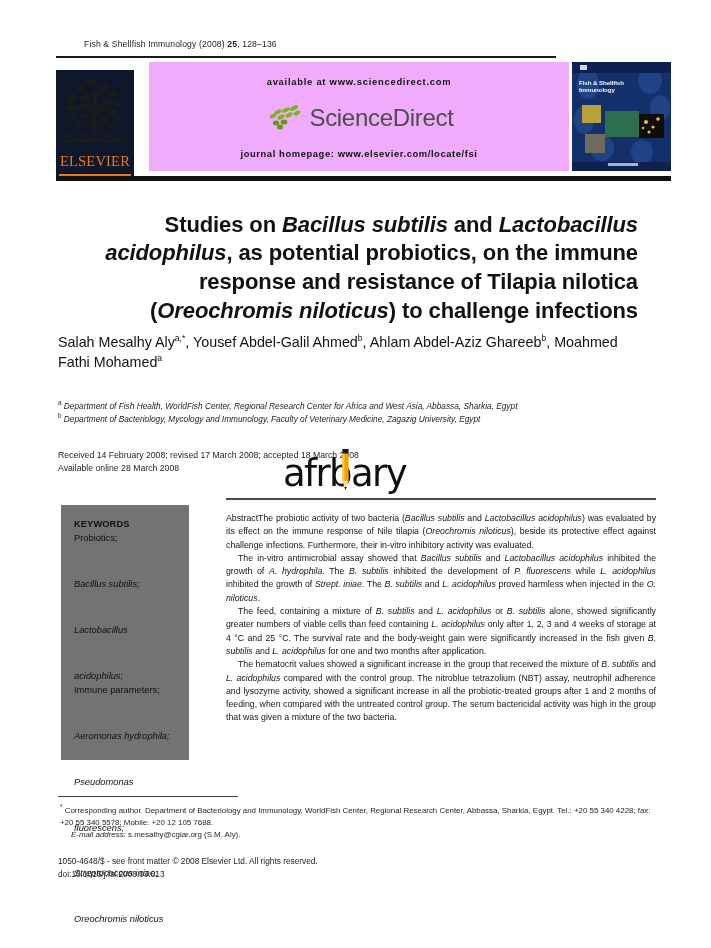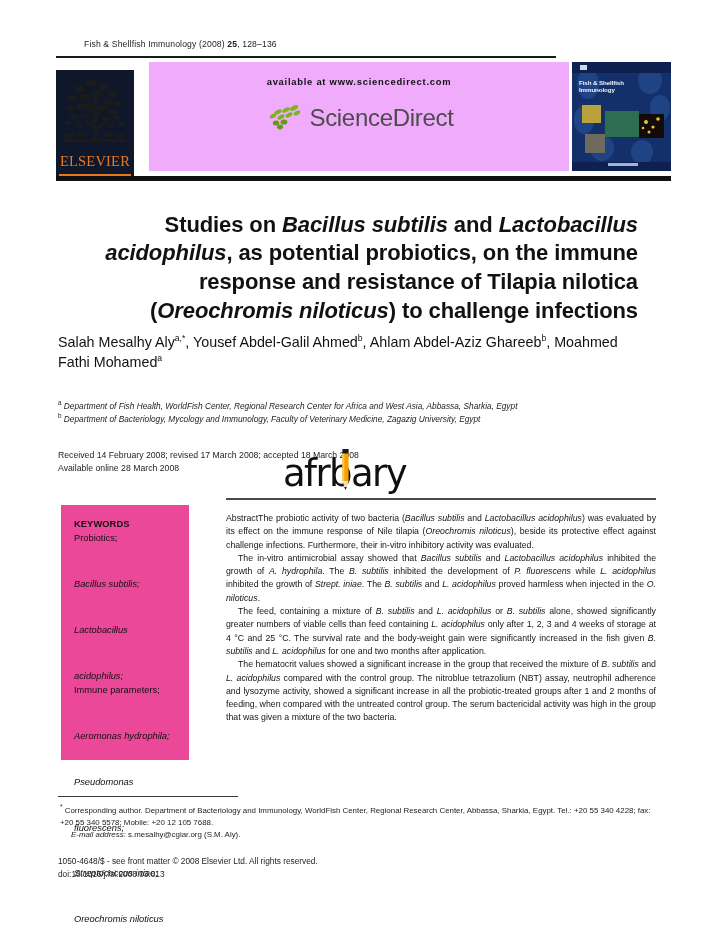--- a/index.html
+++ b/index.html
@@ -265,21 +265,21 @@
     width: 430px;
     height: 2.2px;
     background: #4a4a4a;
   }
   .keywords-box {
     position: absolute;
     left: 61px;
     top: 505px;
     width: 128px;
     height: 255px;
-    background: #ec4899;
+    background: #737373;
   }
   .kw-inner {
     position: absolute;
     left: 13px;
     top: 13px;
     width: 108px;
     font-size: 9.3px;
     line-height: 1.50;
     color: #111111;
   }
@@ -418,20 +418,21 @@
             <ellipse cx="9" cy="12" rx="3.4" ry="1.9" transform="rotate(-28 9 12)"></ellipse>
           </g>
           <g fill="#5f9a11">
             <ellipse cx="20" cy="18" rx="3.4" ry="2.6"></ellipse>
             <ellipse cx="12" cy="19" rx="3.2" ry="2.5"></ellipse>
             <ellipse cx="16" cy="23" rx="3.0" ry="2.4"></ellipse>
           </g>
         </svg>
         <span class="sd-word">ScienceDirect</span>
       </div>
+      <div class="sd-homepage">journal homepage: www.elsevier.com/locate/fsi</div>
     </div>
 
     <div class="cover-thumb">
       <svg width="99" height="109" viewBox="0 0 99 109" xmlns="http://www.w3.org/2000/svg">
         <rect width="99" height="109" fill="#14306b"></rect>
         <g opacity="0.45" fill="#2f5aa8">
           <ellipse cx="16" cy="22" rx="11" ry="15"></ellipse>
           <ellipse cx="78" cy="18" rx="12" ry="14"></ellipse>
           <ellipse cx="88" cy="46" rx="10" ry="13"></ellipse>
           <ellipse cx="12" cy="58" rx="10" ry="14"></ellipse>

